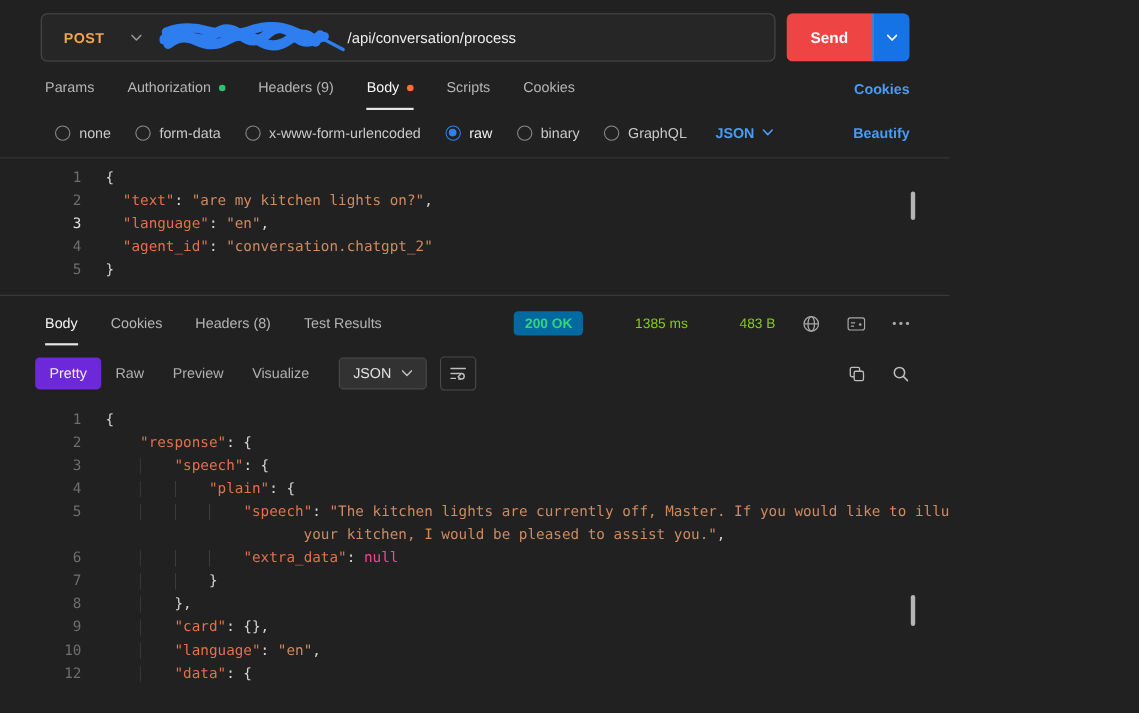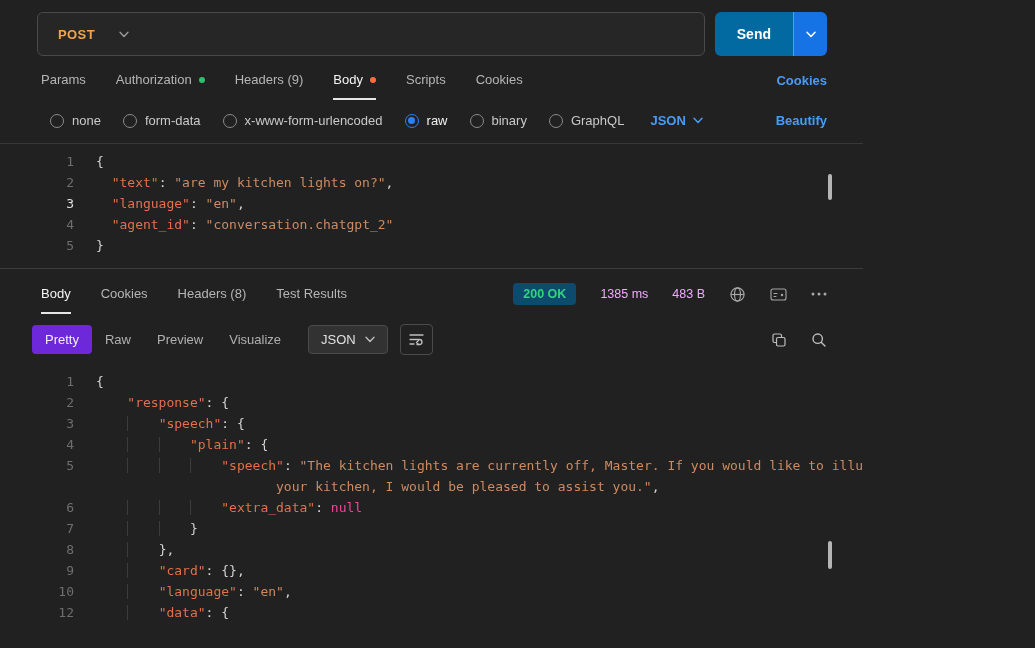--- a/index.html
+++ b/index.html
@@ -19,21 +19,21 @@
   }
   .method {
     display:flex; align-items:center; gap:24px; padding:0 16px 0 20px;
     color:#f2a44a; font-weight:700; font-size:13px; letter-spacing:.4px; cursor:pointer;
     height:100%;
   }
   .url-text { display:flex; align-items:center; font-size:13.5px; color:#ececec; }
   .scribble { margin-right:1px; }
   .send-group { display:flex; height:44px; border-radius:6px; overflow:hidden; flex:none; }
   .send-btn {
-    background:#0369a1; color:#fff; border:none; font-family:inherit;
+    background:#ef4444; color:#fff; border:none; font-family:inherit;
     font-size:14px; font-weight:600; padding:0 22px; display:flex; align-items:center; cursor:pointer;
   }
   .send-caret {
     background:#1673e6; border-left:1px solid rgba(255,255,255,.28);
     width:34px; display:flex; align-items:center; justify-content:center; cursor:pointer;
   }
 
   
   .tabs-row { display:flex; align-items:center; gap:30px; padding:10px 36px 0 41px; font-size:13px; color:#b5b5b5; }
   .tab { display:flex; align-items:center; gap:7px; cursor:pointer; padding-bottom:11px; border-bottom:2px solid transparent; white-space:nowrap; }
@@ -72,22 +72,22 @@
   .tk-n { color:#ec4899; }
   .tk-i + .tk-i { box-shadow: inset 1px 0 0 #3c3c3c; }
   .vthumb { position:absolute; right:31px; width:4px; background:#cfcfcf; border-radius:2px; opacity:.85; }
   .req-editor .vthumb { top:30px; height:26px; }
   .resp-editor .vthumb { top:176px; height:28px; }
   .divider { height:1px; background:#3c3c3c; }
 
   
   .resp-header { display:flex; align-items:center; gap:30px; padding:14px 36px 0 41px; font-size:13px; color:#b5b5b5; }
   .resp-meta { display:flex; align-items:center; gap:24px; padding-bottom:11px; }
-  .status-pill { background:#0c4a6e; color:#35d37e; font-size:12.5px; font-weight:600; padding:4px 10px; border-radius:4px; cursor:pointer; }
-  .meta-text { color:#f0abfc; font-size:12.5px; }
+  .status-pill { background:#0369a1; color:#35d37e; font-size:12.5px; font-weight:600; padding:4px 10px; border-radius:4px; cursor:pointer; }
+  .meta-text { color:#84cc16; font-size:12.5px;margin-left:23px; }
   .icon-btn { display:flex; align-items:center; justify-content:center; cursor:pointer; }
 
   
   .resp-toolbar { display:flex; align-items:center; padding:8px 36px 10px 32px; }
   .view-tab { padding:7px 13px; border-radius:4px; color:#b0b0b0; font-size:13px; cursor:pointer; }
   .view-tab.active { background:#6d28d9; color:#f0f0f0; }
   .json-dd {
     display:flex; align-items:center; gap:9px; background:#323232; border:1px solid #4b4b4b;
     border-radius:4px; padding:6px 12px; font-size:13px; color:#e0e0e0; margin-left:14px; cursor:pointer;
   }
@@ -99,20 +99,29 @@
 
 <div class="app">
 
   <div class="url-row">
     <div class="url-container">
       <div class="method">
         <span>POST</span>
         <svg width="10" height="7" viewBox="0 0 10 7" fill="none">
             <path d="m1 1.2 4 4.2 4-4.2" stroke="#9a9a9a" stroke-width="1.4" stroke-linecap="round" stroke-linejoin="round"></path>
           </svg>
+      </div>
+      <div class="url-text">
+        <svg class="scribble" width="170" height="28" viewBox="0 0 170 28" fill="none">
+          <path d="M4 16 Q14 4 26 12 T50 11 T74 12 T98 11 T122 12 T146 12" stroke="#2e7ef0" stroke-width="9" stroke-linecap="round" fill="none"></path>
+          <path d="M8 20 Q20 10 34 17 T62 16 T90 17 T118 16 T142 18" stroke="#2e7ef0" stroke-width="9" stroke-linecap="round" fill="none"></path>
+          <path d="M6 9 Q24 2 44 8 T84 7 T124 9 T150 13" stroke="#2e7ef0" stroke-width="8" stroke-linecap="round" fill="none"></path>
+          <path d="M144 13 L167 25" stroke="#2e7ef0" stroke-width="3" stroke-linecap="round" fill="none"></path>
+        </svg>
+        <span>/api/conversation/process</span>
       </div>
     </div>
     <div class="send-group">
       <button class="send-btn">Send</button>
       <div class="send-caret">
         <svg width="10" height="7" viewBox="0 0 10 7" fill="none">
             <path d="m1 1.2 4 4.2 4-4.2" stroke="#ffffff" stroke-width="1.5" stroke-linecap="round" stroke-linejoin="round"></path>
           </svg>
       </div>
     </div>

